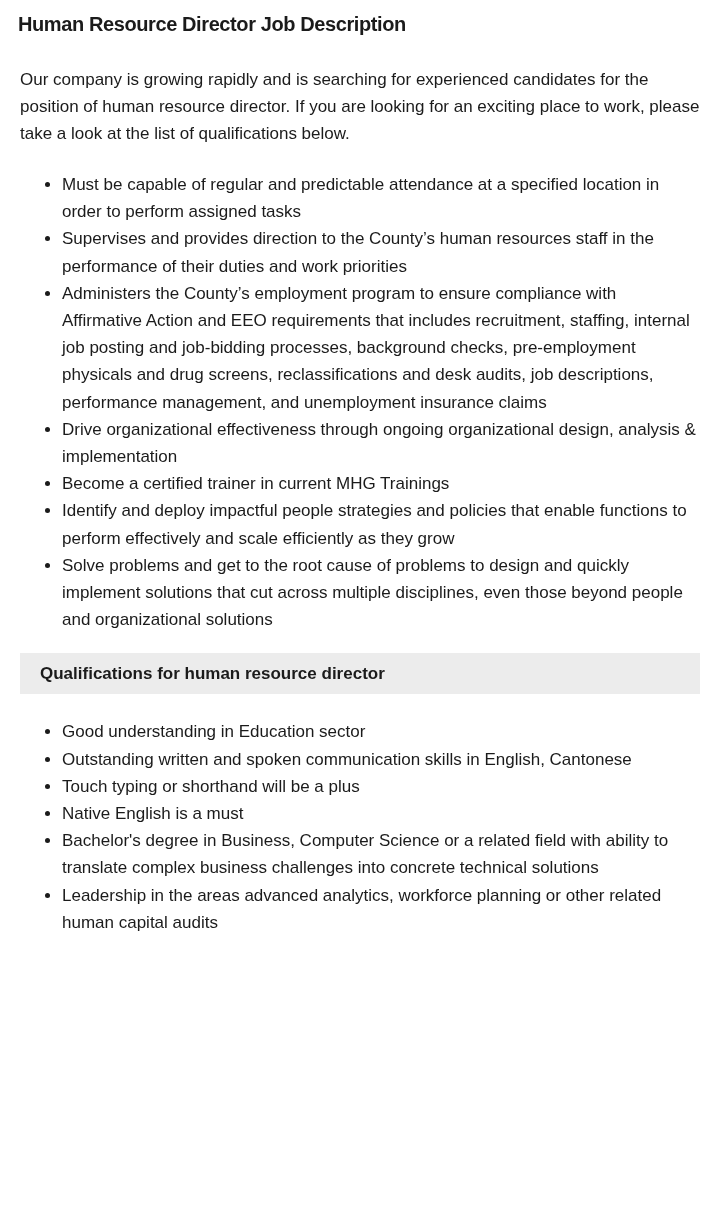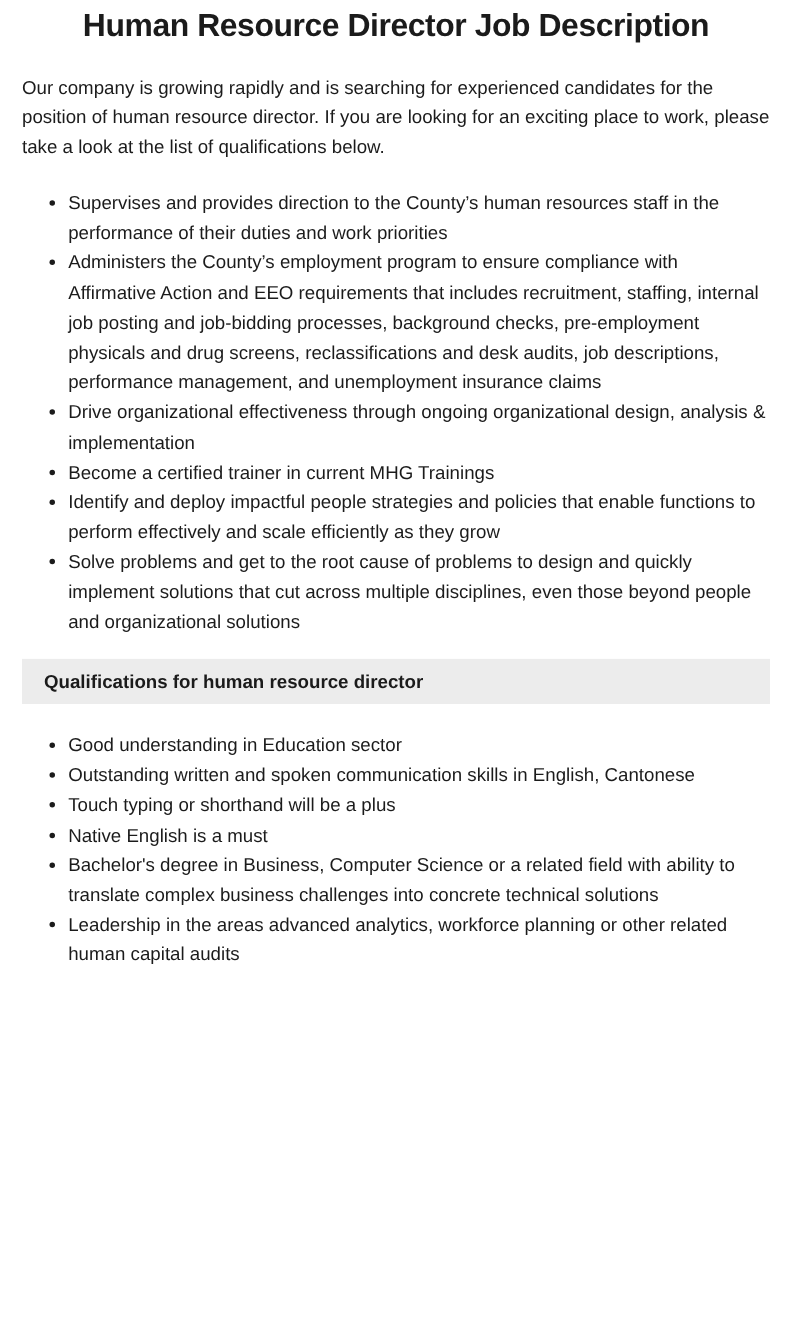--- a/index.html
+++ b/index.html
@@ -13,25 +13,25 @@
     min-height: 1219px;
     font-family: "Liberation Sans", sans-serif;
     color: #1b1b1b;
     -webkit-font-smoothing: antialiased;
   }
   .page {
     width: 720px;
     padding: 4px 0 20px 0;
   }
   h1.title {
-    font-size: 29px;
+    font-size: 20px;
     line-height: 36px;
     font-weight: 700;
     letter-spacing: -0.4px;
-    text-align: center;
+    text-align: left;
     margin: 2px 18px 24px 18px;
   }
   p.intro {
     font-size: 17px;
     line-height: 27px;
     margin: 0 20px;
   }
   section.jd-section { margin: 0; }
   .banner {
     margin: 20px 20px 0 20px;
@@ -68,20 +68,21 @@
 <body style="--banner-bg: #ececec; color: rgb(27, 27, 27);">
 
 <main class="page">
   <h1 class="title">Human Resource Director Job Description</h1>
 
   <p class="intro">Our company is growing rapidly and is searching for experienced candidates for the position of human resource director. If you are looking for an exciting place to work, please take a look at the list of qualifications below.</p>
 
   <div id="sections">
       <section class="jd-section">
         <ul class="jd-list">
+          <li>Must be capable of regular and predictable attendance at a specified location in order to perform assigned tasks</li>
           <li>Supervises and provides direction to the County’s human resources staff in the performance of their duties and work priorities</li>
           <li>Administers the County’s employment program to ensure compliance with Affirmative Action and EEO requirements that includes recruitment, staffing, internal job posting and job-bidding processes, background checks, pre-employment physicals and drug screens, reclassifications and desk audits, job descriptions, performance management, and unemployment insurance claims</li>
           <li>Drive organizational effectiveness through ongoing organizational design, analysis &amp; implementation</li>
           <li>Become a certified trainer in current MHG Trainings</li>
           <li>Identify and deploy impactful people strategies and policies that enable functions to perform effectively and scale efficiently as they grow</li>
           <li>Solve problems and get to the root cause of problems to design and quickly implement solutions that cut across multiple disciplines, even those beyond people and organizational solutions</li>
         </ul>
       </section>
       <section class="jd-section">
         <div class="banner">Qualifications for human resource director</div>

